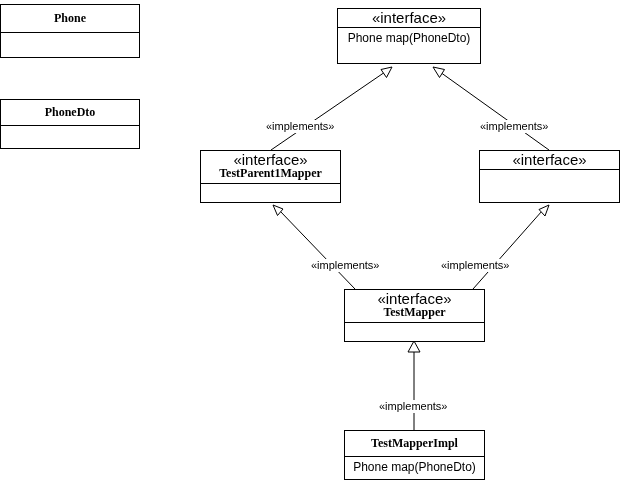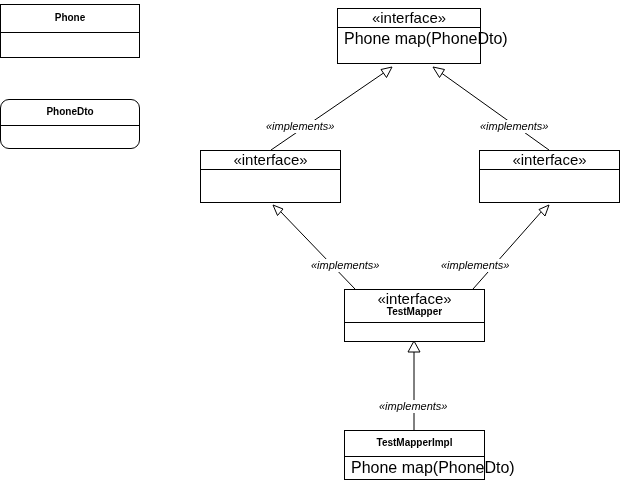--- a/index.html
+++ b/index.html
@@ -35,48 +35,48 @@
     text-align: center;
     border-bottom: 1px solid #000000;
   }
   .stereo {
     font-size: 15px;
     color: #000000;
     line-height: 13px;
     white-space: nowrap;
   }
   .title {
-    font-size: 10px;
+    font-size: 12px;
     font-weight: bold;
     color: #000000;
     line-height: 14px;
     white-space: nowrap;
+    font-family: Liberation Serif, serif;
   }
   .node .body {
     box-sizing: border-box;
     padding: 3px 6px 4px 6px;
-    font-size: 16px;
+    font-size: 12px;
     color: #000000;
     line-height: 15px;
     text-align: center;
     white-space: nowrap;
   }
   .node .body.empty {
     min-height: 19px;
     padding: 0;
   }
   .edge-label {
     position: absolute;
     font-size: 11px;
     color: #000000;
     white-space: nowrap;
     background: #ffffff;
     padding: 0 1px;
     line-height: 13px;
-    font-style: italic;
   }
 </style>
 </head>
 <body>
 
 <div id="canvas">
 
   <svg class="edges" viewBox="0 0 621 480">
 
     <g>
@@ -105,37 +105,38 @@
     </g>
   </svg>
 
   <div class="node" style="left:0px; top:4px; width:140px; height:54px;">
     <div class="hdr" style="padding-top:6px; padding-bottom:7px;">
       <div class="title">Phone</div>
     </div>
     <div class="body empty" style="height:26px;"></div>
   </div>
 
-  <div class="node" style="left:0px; top:99px; width:140px; height:50px;border-radius:9px;">
+  <div class="node" style="left:0px; top:99px; width:140px; height:50px;">
     <div class="hdr" style="padding-top:5px; padding-bottom:6px;">
       <div class="title">PhoneDto</div>
     </div>
     <div class="body empty" style="height:23px;"></div>
   </div>
 
   <div class="node" style="left:337px; top:8px; width:144px; height:56px;">
     <div class="hdr">
       <div class="stereo">«interface»</div>
     </div>
     <div class="body">Phone map(PhoneDto)</div>
   </div>
 
   <div class="node" style="left:200px; top:150px; width:141px; height:53px;">
     <div class="hdr">
       <div class="stereo">«interface»</div>
+      <div class="title">TestParent1Mapper</div>
     </div>
     <div class="body empty" style="height:19px;"></div>
   </div>
 
   <div class="node" style="left:479px; top:150px; width:141px; height:53px;">
     <div class="hdr">
       <div class="stereo">«interface»</div>
     </div>
     <div class="body empty" style="height:19px;"></div>
   </div>

